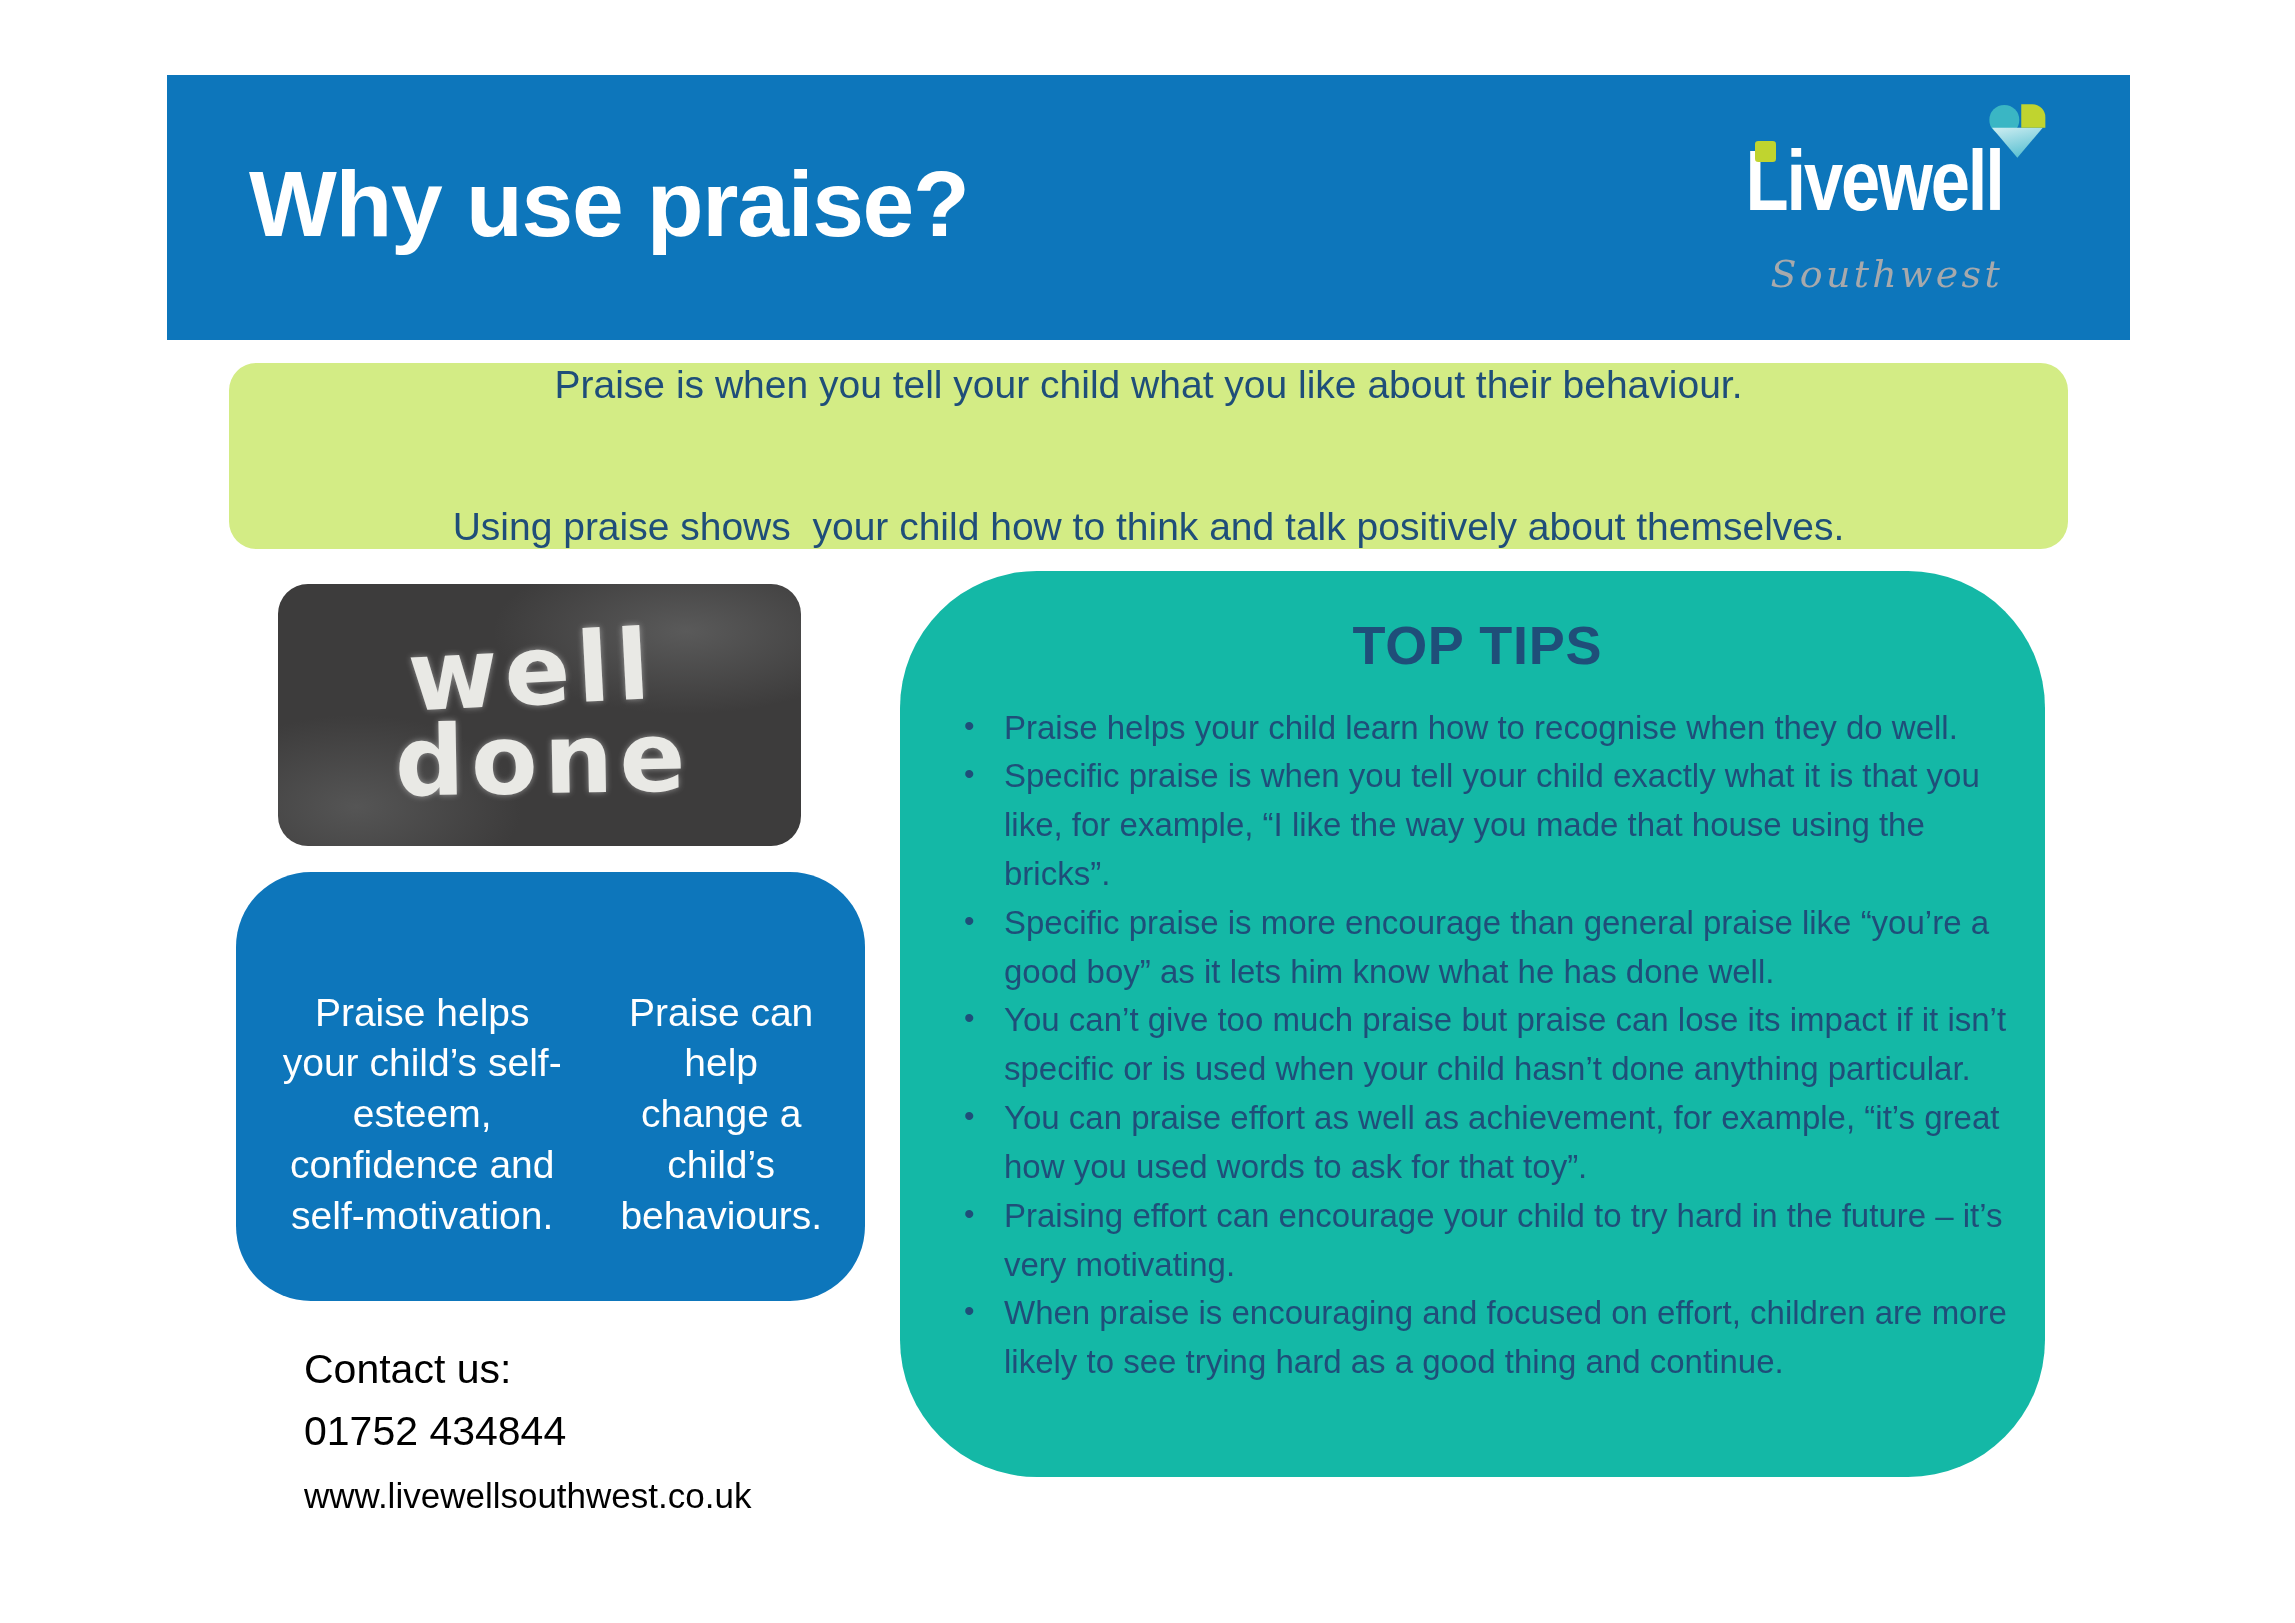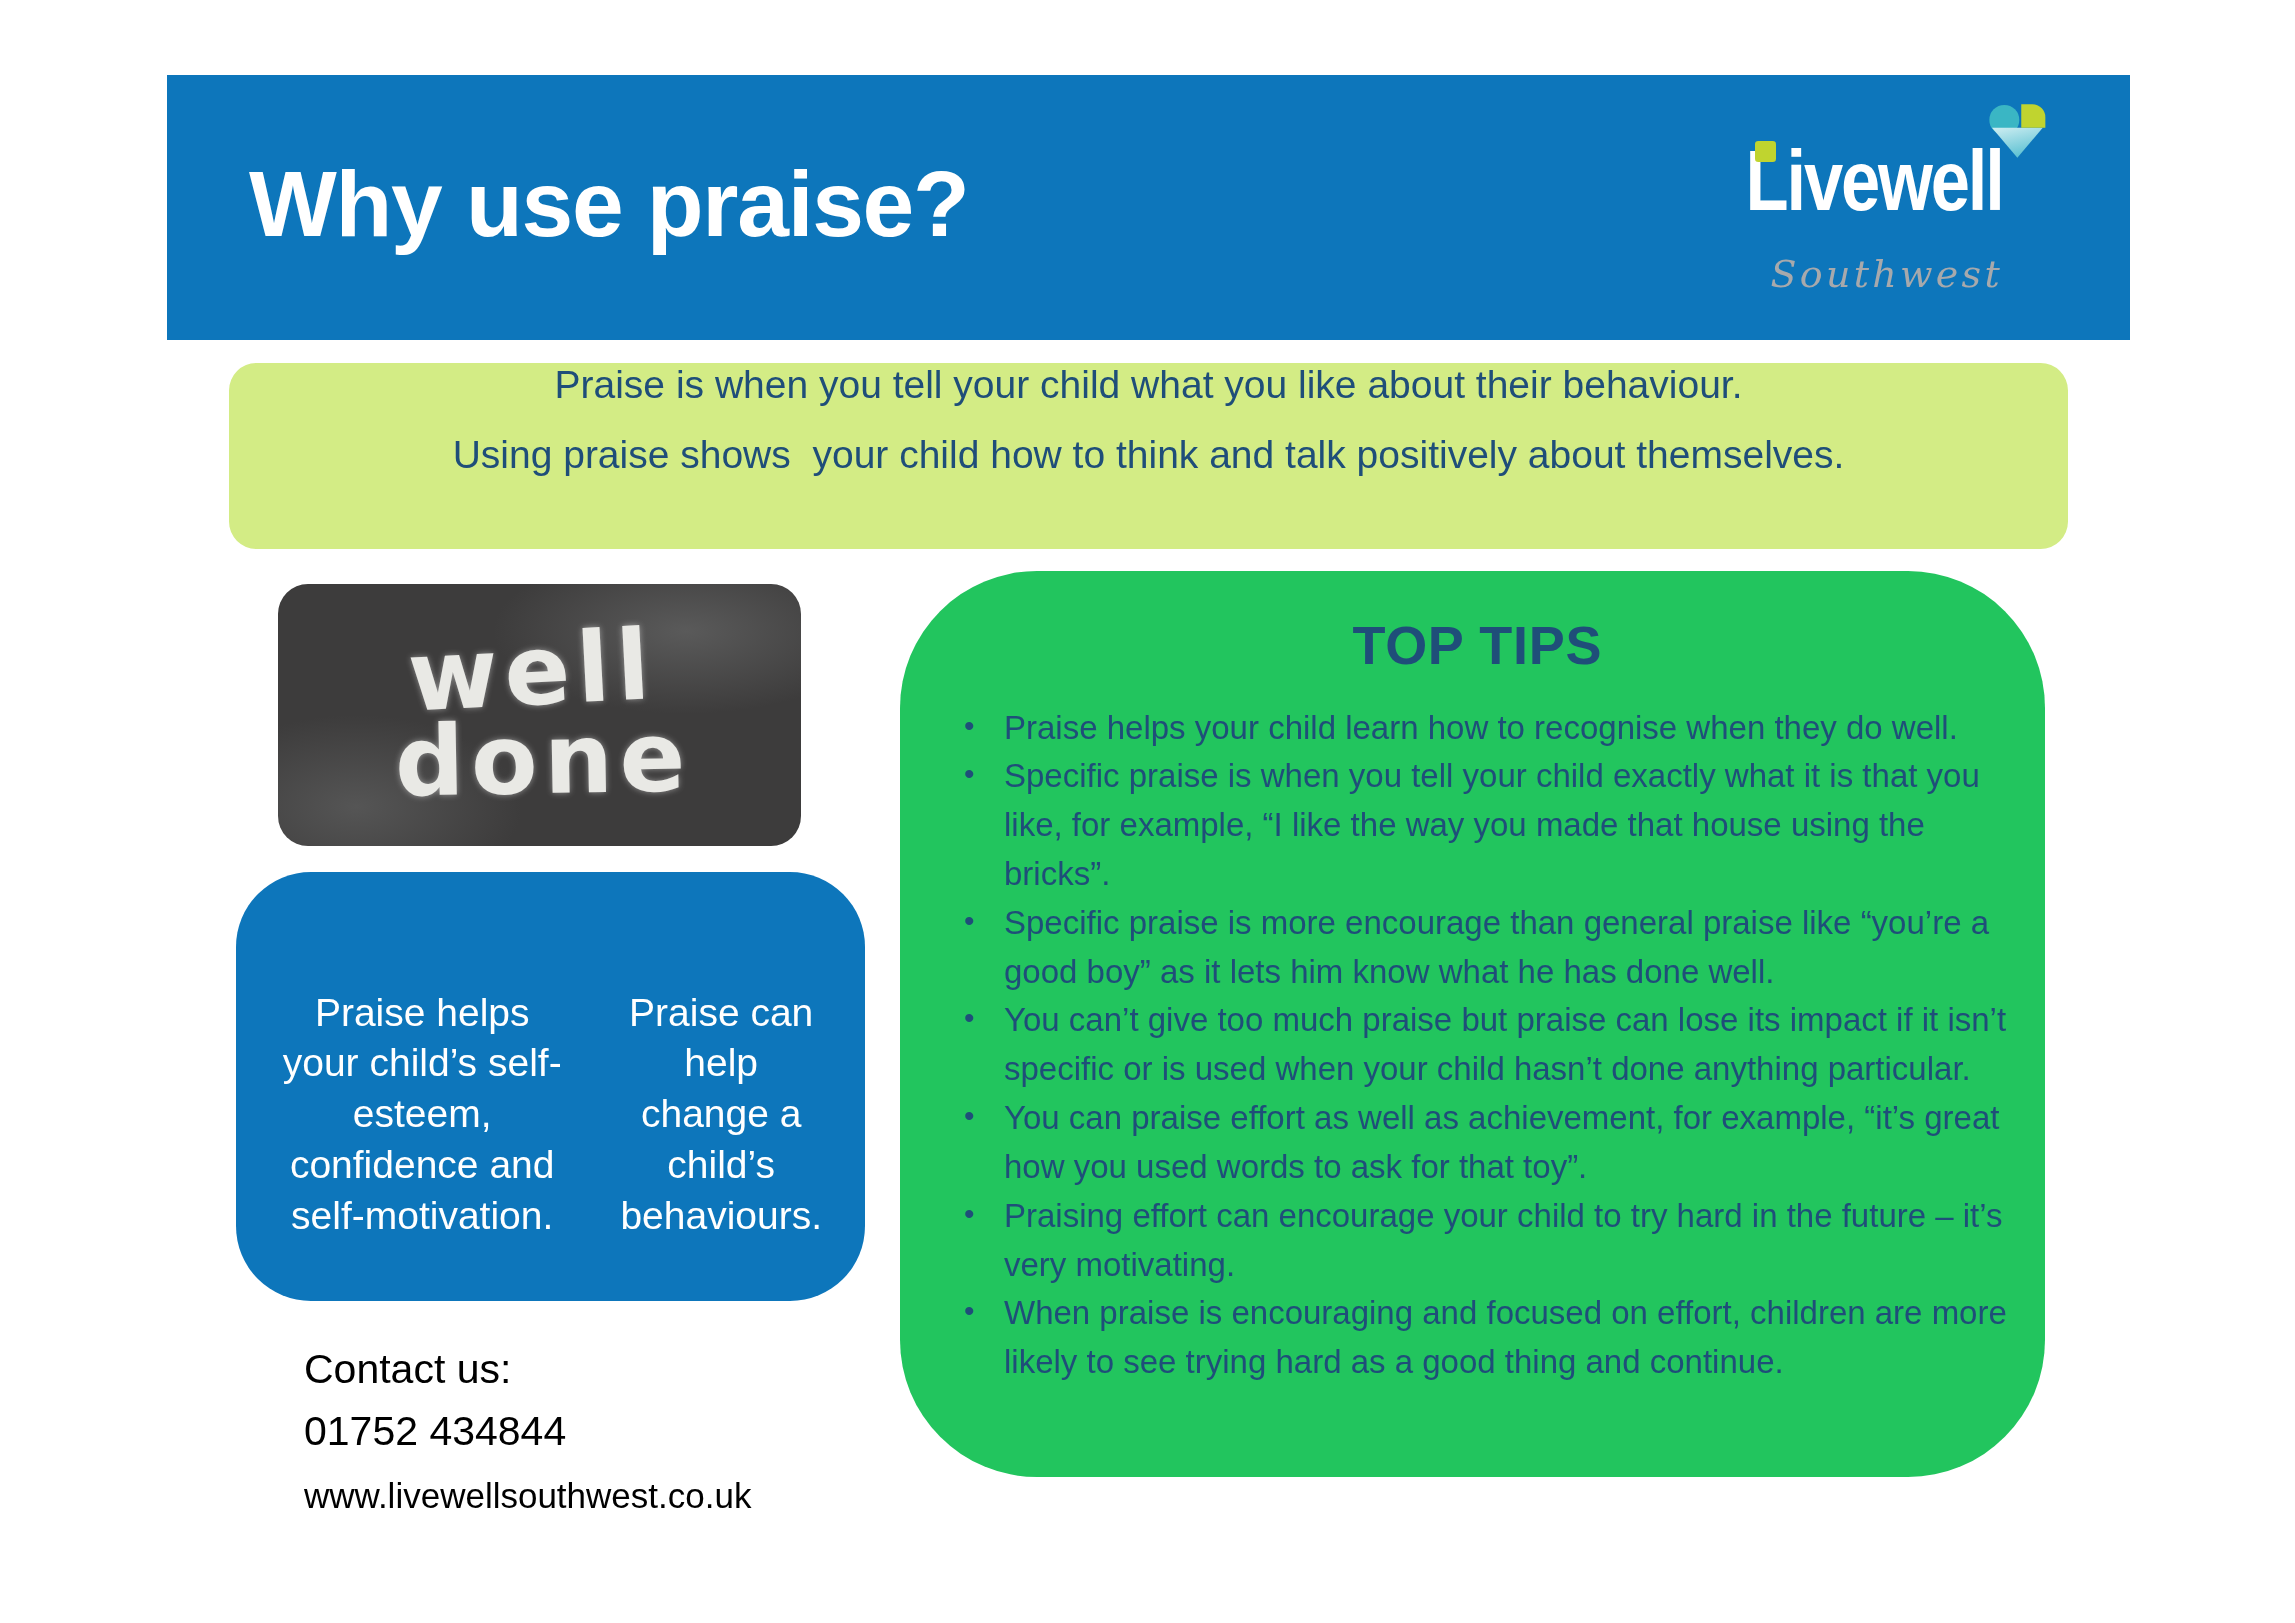--- a/index.html
+++ b/index.html
@@ -12,21 +12,21 @@
   .brand{position:absolute;right:292px;top:131px;font-size:86px;font-weight:bold;color:#ffffff;
          letter-spacing:-2.6px;transform:scaleX(.82);transform-origin:right top;white-space:nowrap;}
   .brand-idot{position:absolute;left:1755px;top:141px;width:21px;height:21px;background:#c0d42f;border-radius:3.3px;}
   .heart{position:absolute;left:1989px;top:103px;width:58px;height:56px;}
   .region{position:absolute;right:292px;top:228px;font-size:38px;font-style:italic;color:#a7a9ac;
           font-family:"DejaVu Serif", serif;letter-spacing:3.3px;margin-top:24px;}
   .tagline{position:absolute;right:247px;top:262px;font-size:32px;font-weight:bold;color:#ffffff;}
 
   
   .banner{position:absolute;left:229px;top:363px;width:1839px;height:186px;background:#d3ec85;border-radius:27.5px;
-          display:flex;flex-direction:column;align-items:center;justify-content:flex-start;gap:26px;}
+          display:flex;flex-direction:column;align-items:center;justify-content:space-between;gap:26px;}
   .banner div{font-size:39px;color:#1f4e79;white-space:pre;}
 
   
   .chalk{position:absolute;left:278px;top:584px;width:523px;height:262px;border-radius:30px;
          background:radial-gradient(ellipse 275px 118px at 78% 18%, #5a5a5a 0%, rgba(90,90,90,0) 70%),
                     radial-gradient(ellipse 236px 131px at 15% 85%, #555555 0%, rgba(85,85,85,0) 70%),
                     #3d3c3c;
          display:flex;flex-direction:column;align-items:center;justify-content:center;overflow:hidden;}
   .chalk-word{color:#e9e9e5;font-weight:bold;font-family:"DejaVu Sans", sans-serif;
               font-size:97px;line-height:.92;letter-spacing:6.5px;
@@ -40,21 +40,21 @@
            padding:56px 43px 0 43px;box-sizing:border-box;gap:55px;}
   .benefit p{margin:0;text-align:center;color:#ffffff;font-size:39px;line-height:1.3;}
 
   
   .contact{position:absolute;left:304px;top:1346px;color:#000000;}
   .contact .c1{font-size:41px;}
   .contact .c2{font-size:41px;margin-top:15px;}
   .contact .c3{font-size:35px;margin-top:21px;}
 
   
-  .tips{position:absolute;left:900px;top:571px;width:1145px;height:906px;background:#22c55e;border-radius:137px;
+  .tips{position:absolute;left:900px;top:571px;width:1145px;height:906px;background:#14b8a6;border-radius:137px;
         box-sizing:border-box;padding:43px 29.4px 0 39px;}
   .tips-title{text-align:center;font-size:54px;font-weight:bold;color:#1f4e79;letter-spacing:0.7px;margin:0 0 27.5px 0;}
   .tips ul{margin:0;padding:0;list-style:none;}
   .tips li{position:relative;padding-left:65px;font-size:33px;line-height:1.48;color:#1f4e79;}
   .tips li::before{content:"\2022";position:absolute;left:25px;top:0;font-size:30px;color:#1f4e79;}
 </style>
 </head>
 <body>
 
 <div class="page">

